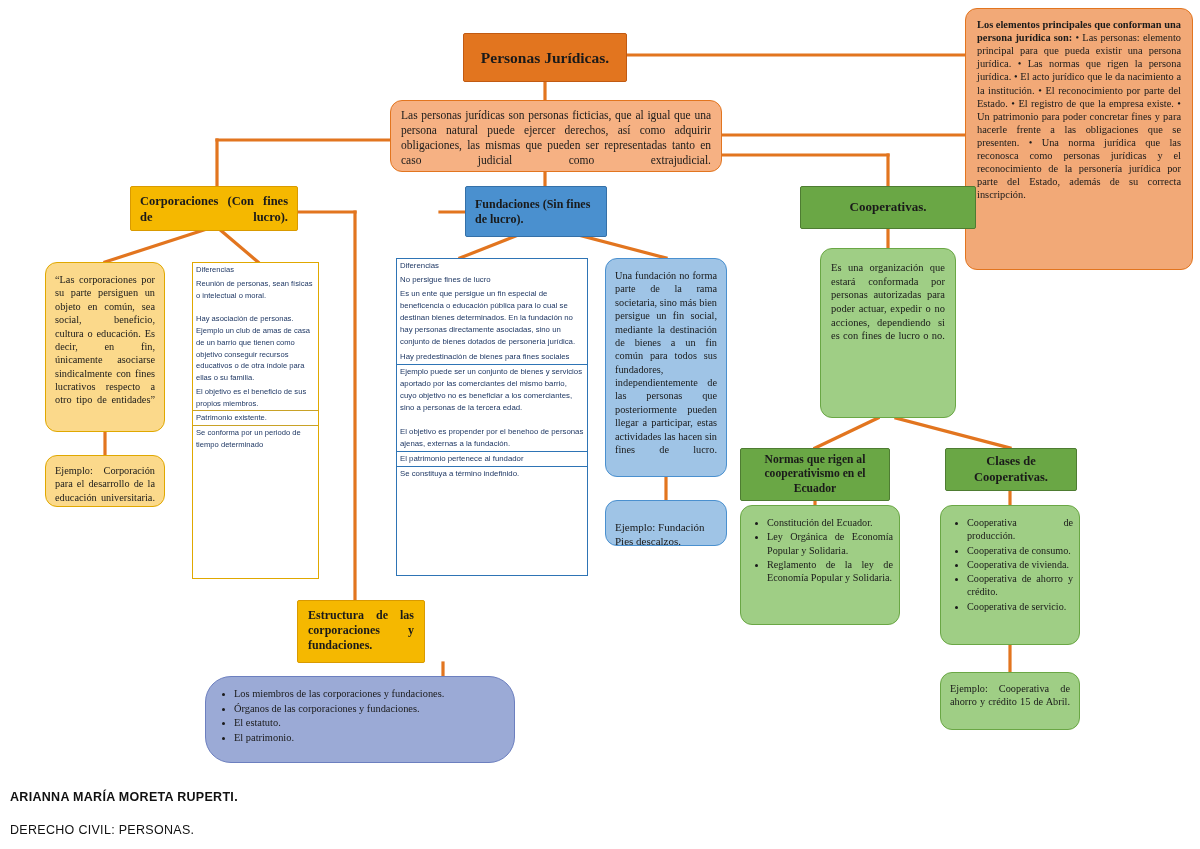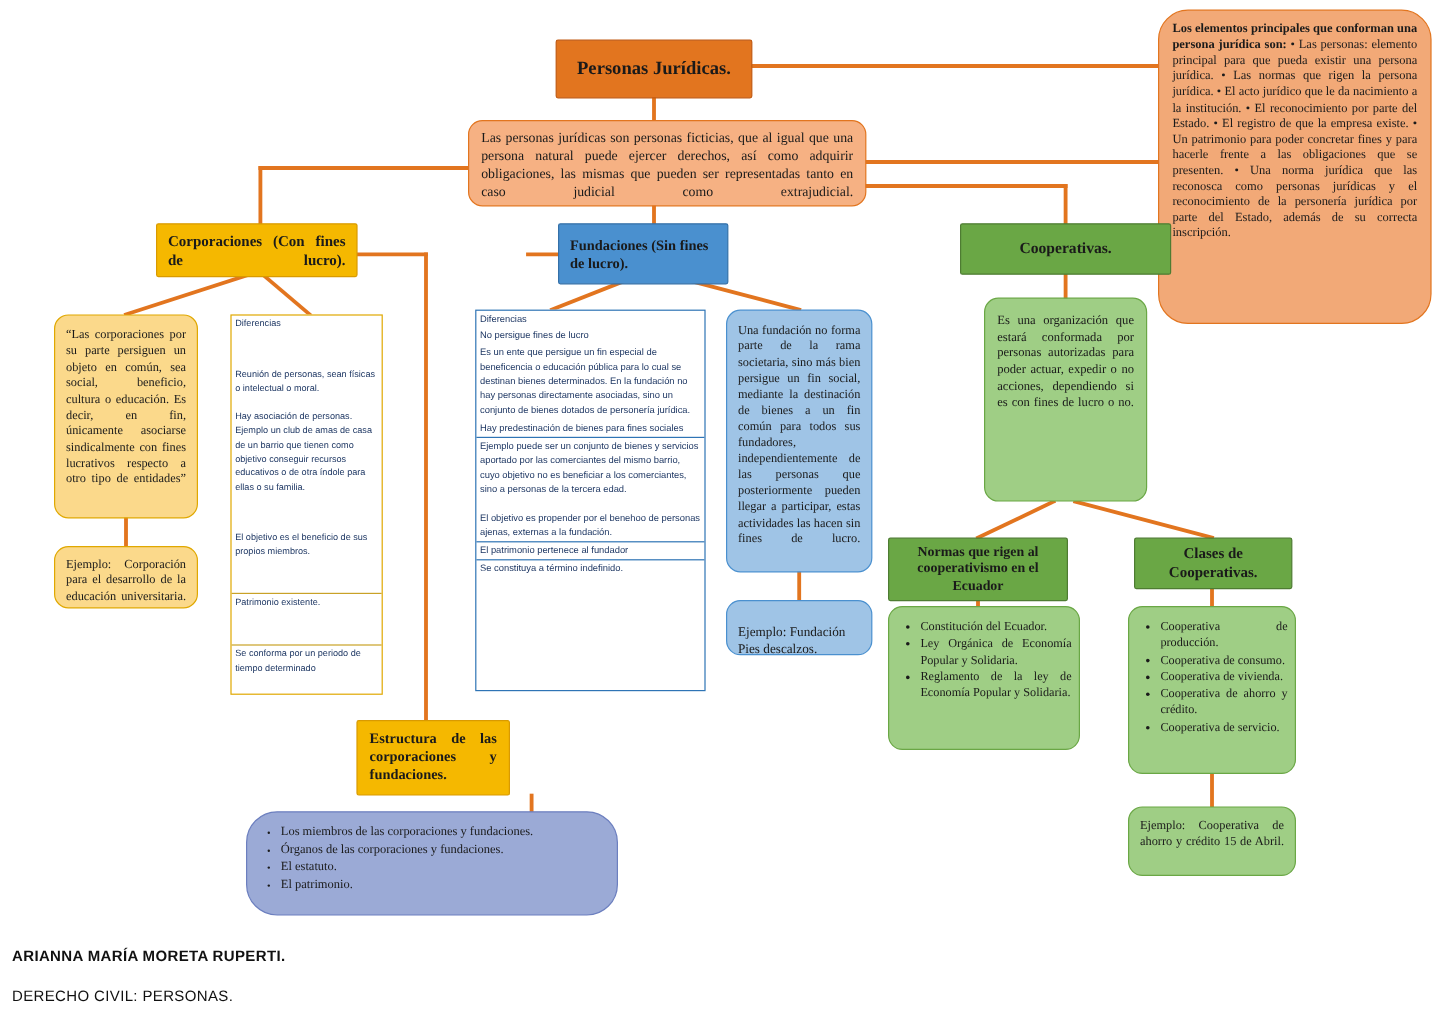--- a/index.html
+++ b/index.html
@@ -49,21 +49,21 @@
 
   
   .diffbox{
     position:absolute;box-sizing:border-box;background:#ffffff;
     font-family:"Liberation Sans", sans-serif;
     color:#1F3864;
   }
   .diffbox.gold{border:1.5px solid #E0A800;}
   .diffbox.blue{border:1.5px solid #2E74B5;}
   .diffbox .row{padding:1px 3px;line-height:1.55;}
-  .diffbox.gold .row + .row{border-top:1px solid #C9A227;margin-top:28px;}
+  .diffbox.gold .row + .row{border-top:1px solid #C9A227;}
   .diffbox.blue .row + .row{border-top:1px solid #2E74B5;}
   .diffbox .row.noline{border-top:none !important;}
   .diffbox .spacer{height:10px;}
 
   ul.bul{margin:0;padding-left:20px;}
   ul.bul li{margin:0 0 1px 0;text-align:justify;}
   ul.bul li::marker{font-size:0.9em;}
 
   .footline{
     position:absolute;
@@ -128,21 +128,21 @@
   </svg>
 
   <div class="node pill orange-head" style="left:463px;top:33px;width:164px;height:49px;font-size:15.5px;">
     <span>Personas Jurídicas.</span>
   </div>
 
   <div class="node card orange-body just" style="left:390px;top:100px;width:332px;height:72px;font-size:11.5px;padding:7px 10px;">
     <p>Las personas jurídicas son personas ficticias, que al igual que una persona natural puede ejercer derechos, así como adquirir obligaciones, las mismas que pueden ser representadas tanto en caso judicial como extrajudicial.</p>
   </div>
 
-  <div class="node card orange-note" style="left:965px;top:8px;width:228px;height:262px;font-size:10.4px;padding:9px 11px;line-height:1.26;border-radius:25px;">
+  <div class="node card orange-note" style="left:965px;top:8px;width:228px;height:262px;font-size:10.4px;padding:9px 11px;line-height:1.26;">
     <div class="just" style="text-align:justify;">
       <span style="font-weight:bold;">Los elementos principales que conforman una persona jurídica son:</span>
       <span>• Las personas: elemento principal para que pueda existir una persona jurídica.</span>
       <span>• Las normas que rigen la persona jurídica.</span>
       <span>• El acto jurídico que le da nacimiento a la institución.</span>
       <span>• El reconocimiento por parte del Estado.</span>
       <span>• El registro de que la empresa existe.</span>
       <span>• Un patrimonio para poder concretar fines y para hacerle frente a las obligaciones que se presenten.</span>
       <span>• Una norma jurídica que las reconosca como personas jurídicas y el reconocimiento de la personería jurídica por parte del Estado, además de su correcta inscripción.</span>
       <span style="display:inline-block;width:100%;"></span>

